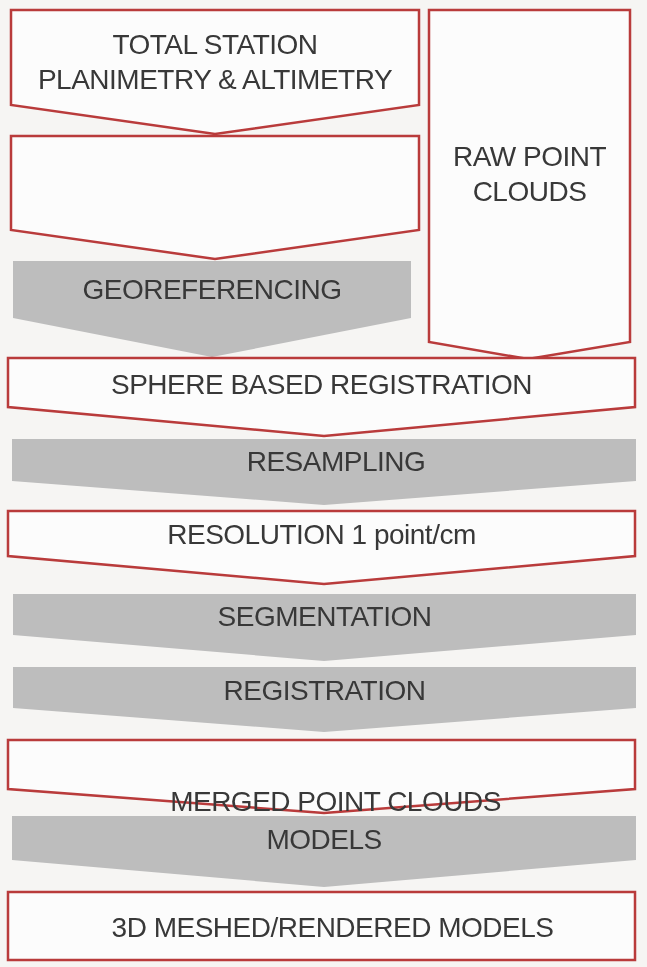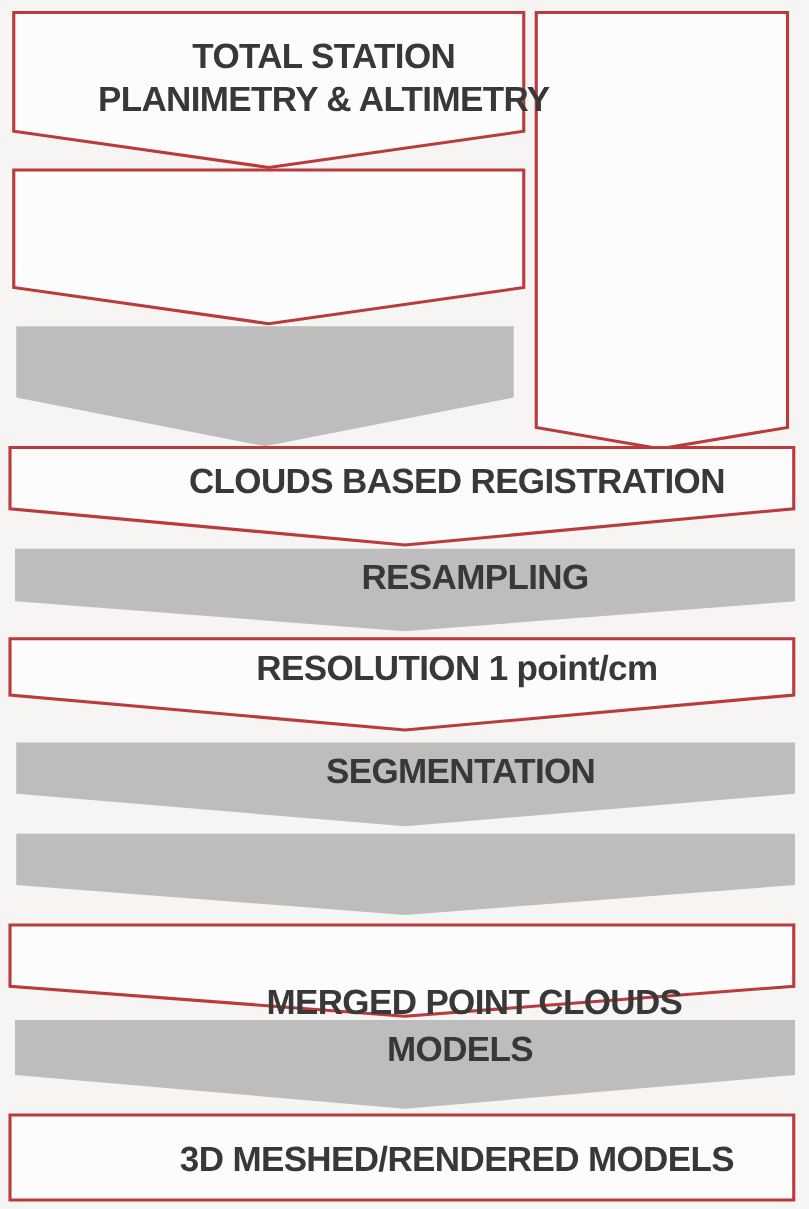--- a/index.html
+++ b/index.html
@@ -33,40 +33,39 @@
     fill:var(--arrow-gray);
     stroke:none;
   }
   .label{
     position:absolute;
     display:flex;
     align-items:center;
     justify-content:center;
     text-align:center;
     color:var(--text);
-    font-weight:700;
+    font-weight:400;
     font-size:28px;
     line-height:35px;
     letter-spacing:-0.5px;
     white-space:pre-line;
     pointer-events:none;
-    margin-left:44px;
   }
   .lbl-total-station   {left:11px;  top:18px;  width:408px; height:88px;}
   .lbl-network         {left:11px;  top:140px; width:408px; height:88px;}
   .lbl-georeferencing  {left:13px;  top:263px; width:398px; height:52px;}
   .lbl-raw             {left:429px; top:118px; width:201px; height:112px;}
   .lbl-sphere          {left:8px;   top:360px; width:627px; height:48px;}
   .lbl-resampling      {left:12px;  top:438px; width:624px; height:46px;padding-left:12px;}
   .lbl-resolution      {left:8px;   top:510px; width:627px; height:48px;}
   .lbl-segmentation    {left:13px;  top:594px; width:623px; height:44px;}
   .lbl-registration    {left:13px;  top:668px; width:623px; height:44px;}
   .lbl-merged          {left:8px;   top:776px; width:627px; height:50px;padding-left:14px;}
   .lbl-meshing         {left:12px;  top:816px; width:624px; height:46px;}
-  .lbl-models          {left:8px;   top:892px; width:627px; height:70px;}
+  .lbl-models          {left:8px;   top:892px; width:627px; height:70px;padding-left:11px;}
 </style>
 </head>
 <body>
 
 <div class="flowchart">
 
   <svg class="shapes" width="647" height="967" viewBox="0 0 647 967">
 
     <polygon class="red-shape" points="11,10 419,10 419,105 215,134 11,105"></polygon>
     <polygon class="red-shape" points="11,136 419,136 419,230 215,259 11,230"></polygon>
@@ -79,21 +78,25 @@
     <polygon class="red-shape" points="8,511 635,511 635,556 324,584 8,556"></polygon>
     <polygon class="gray-shape" points="13,594 636,594 636,635 324,661 13,635"></polygon>
     <polygon class="gray-shape" points="13,667 636,667 636,708 324,732 13,708"></polygon>
     <polygon class="red-shape" points="8,740 635,740 635,789 324,813 8,789"></polygon>
     <polygon class="gray-shape" points="12,816 636,816 636,860 324,887 12,860"></polygon>
     <polygon class="red-shape" points="8,892 635,892 635,960 8,960"></polygon>
   </svg>
 
   <div class="label lbl-total-station">TOTAL STATION
 PLANIMETRY &amp; ALTIMETRY</div>
-  <div class="label lbl-sphere">CLOUDS BASED REGISTRATION</div>
+  <div class="label lbl-georeferencing">GEOREFERENCING</div>
+  <div class="label lbl-raw">RAW POINT
+CLOUDS</div>
+  <div class="label lbl-sphere">SPHERE BASED REGISTRATION</div>
   <div class="label lbl-resampling">RESAMPLING</div>
   <div class="label lbl-resolution">RESOLUTION 1 point/cm</div>
   <div class="label lbl-segmentation">SEGMENTATION</div>
+  <div class="label lbl-registration">REGISTRATION</div>
   <div class="label lbl-merged">MERGED POINT CLOUDS</div>
   <div class="label lbl-meshing">MODELS</div>
   <div class="label lbl-models">3D MESHED/RENDERED MODELS</div>
 
 </div>
 
 </body></html>

